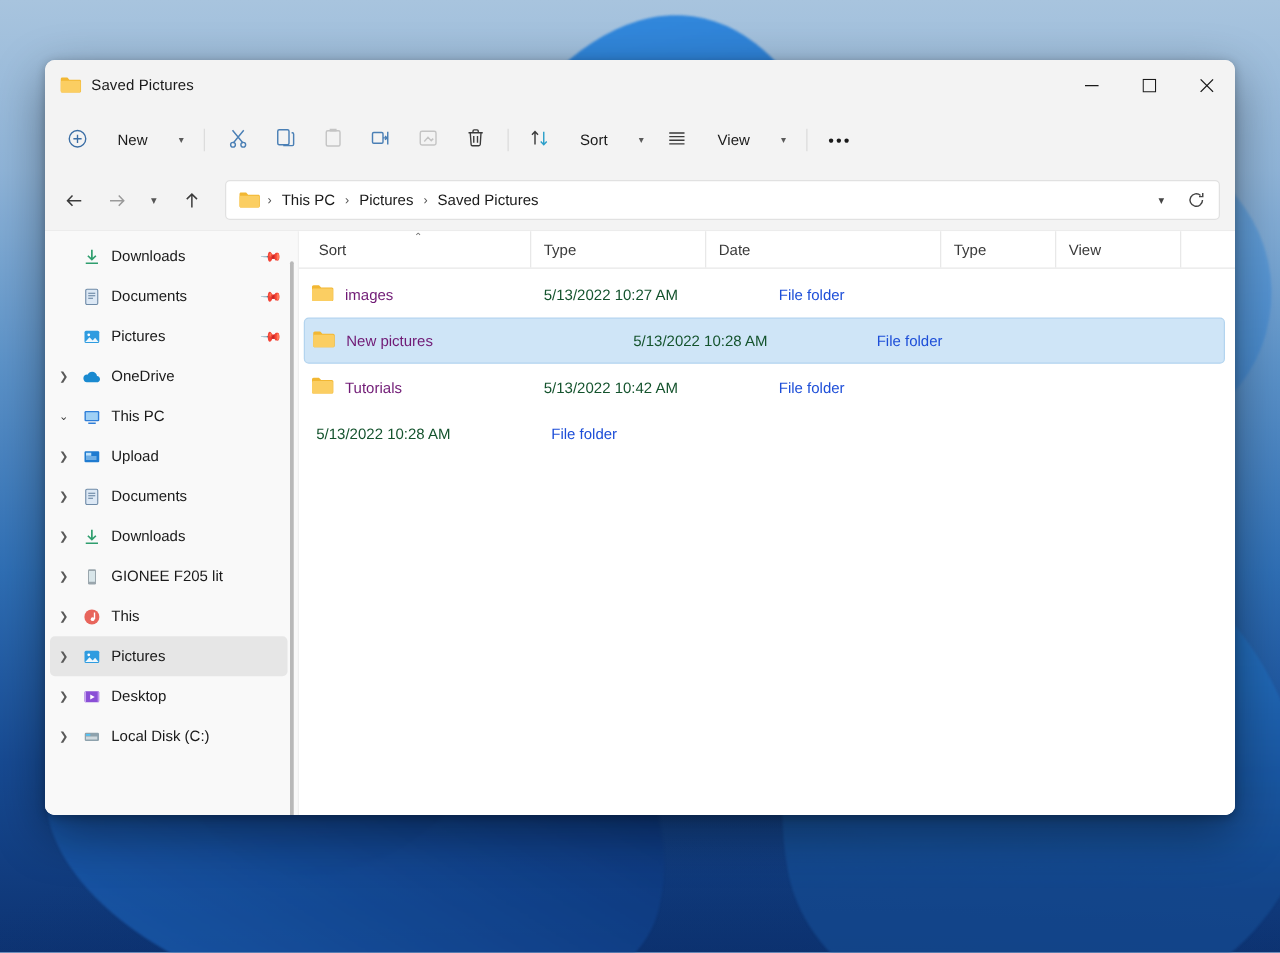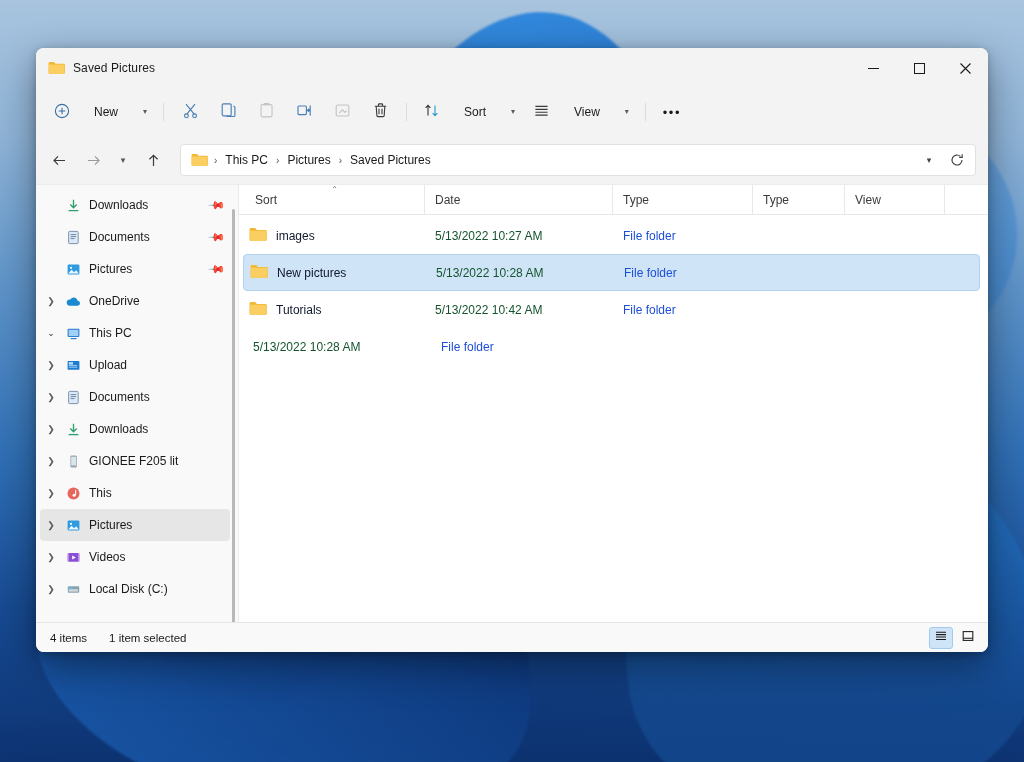--- a/index.html
+++ b/index.html
@@ -362,24 +362,25 @@
     display: flex;
     align-items: center;
     margin: 0 8px 0 4px;
     border-radius: 4px;
     cursor: default;
   }
   .row.selected {
     background: #cfe5f7;
     border: 1px solid #b3d4ef;
     height: 37px;
+    text-align: right;
   }
   .cell {
     font-size: 12px;
-    color: #0f172a;
+    color: #701a75;
     padding-left: 10px;
     white-space: nowrap;
     overflow: hidden;
   }
   .cell.name {
     width: 182px;
     display: flex;
     align-items: center;
     gap: 9px;
     padding-left: 6px;
@@ -748,21 +749,21 @@
 
       <div class="sb-item">
         <span class="sb-twisty">❯</span>
         <span class="sb-ico">
           <svg width="15" height="15" viewBox="0 0 15 15">
             <rect x="1.6" y="3" width="11.8" height="8.8" rx="1" fill="#8a4fd6"></rect>
             <path d="M6.2 5.6l3.6 2-3.6 2z" fill="#fff"></path>
             <path d="M2.4 3v8.8M12.6 3v8.8" stroke="#c9a6f2" stroke-width=".8"></path>
           </svg>
         </span>
-        <span class="sb-label">Videos</span>
+        <span class="sb-label">Desktop</span>
       </div>
 
       <div class="sb-item">
         <span class="sb-twisty">❯</span>
         <span class="sb-ico">
           <svg width="15" height="15" viewBox="0 0 15 15">
             <rect x="1.8" y="4.2" width="11.4" height="6.6" rx="1" fill="#8ea2ad"></rect>
             <rect x="2.8" y="5.2" width="3.4" height="1.4" fill="#4fc3f7"></rect>
             <rect x="2.8" y="7.2" width="9" height="2.4" fill="#cfd9de"></rect>
           </svg>
@@ -773,25 +774,25 @@
       <div class="sb-scroll"></div>
     </div>
 
     <div class="content">
 
       <div class="colheader">
         <div class="col c-name">
           <span>Sort</span>
           <span class="sort-arrow">⌃</span>
         </div>
+        <div class="col c-type">
+          <span>Type</span>
+        </div>
         <div class="col c-date">
           <span>Date</span>
-        </div>
-        <div class="col c-type">
-          <span>Type</span>
         </div>
         <div class="col c-size">
           <span>Type</span>
         </div>
         <div class="col c-tags">
           <span>View</span>
         </div>
       </div>
 
       <div class="filelist">
@@ -848,35 +849,14 @@
           <div class="cell date">5/13/2022 10:28 AM</div>
           <div class="cell type">File folder</div>
           <div class="cell size"></div>
           <div class="cell tags"></div>
         </div>
 
       </div>
     </div>
   </div>
 
-  <div class="statusbar">
-    <span class="status-text">4 items</span>
-    <span class="status-text">1 item selected</span>
-    <div class="view-toggles">
-      <div class="vt active">
-        <span>
-          <svg width="14" height="14" viewBox="0 0 14 14" stroke="#1a1a1a" stroke-width="1.05">
-            <path d="M2 3.2h10M2 5.6h10M2 8h10M2 10.4h10"></path>
-          </svg>
-        </span>
-      </div>
-      <div class="vt">
-        <span>
-          <svg width="14" height="14" viewBox="0 0 14 14" fill="none" stroke="#1a1a1a" stroke-width="1.05">
-            <rect x="2.2" y="2.6" width="9.6" height="8.8"></rect>
-            <path d="M2.2 9.2h9.6"></path>
-          </svg>
-        </span>
-      </div>
-    </div>
-  </div>
 
 </div>
 
 </body></html>

